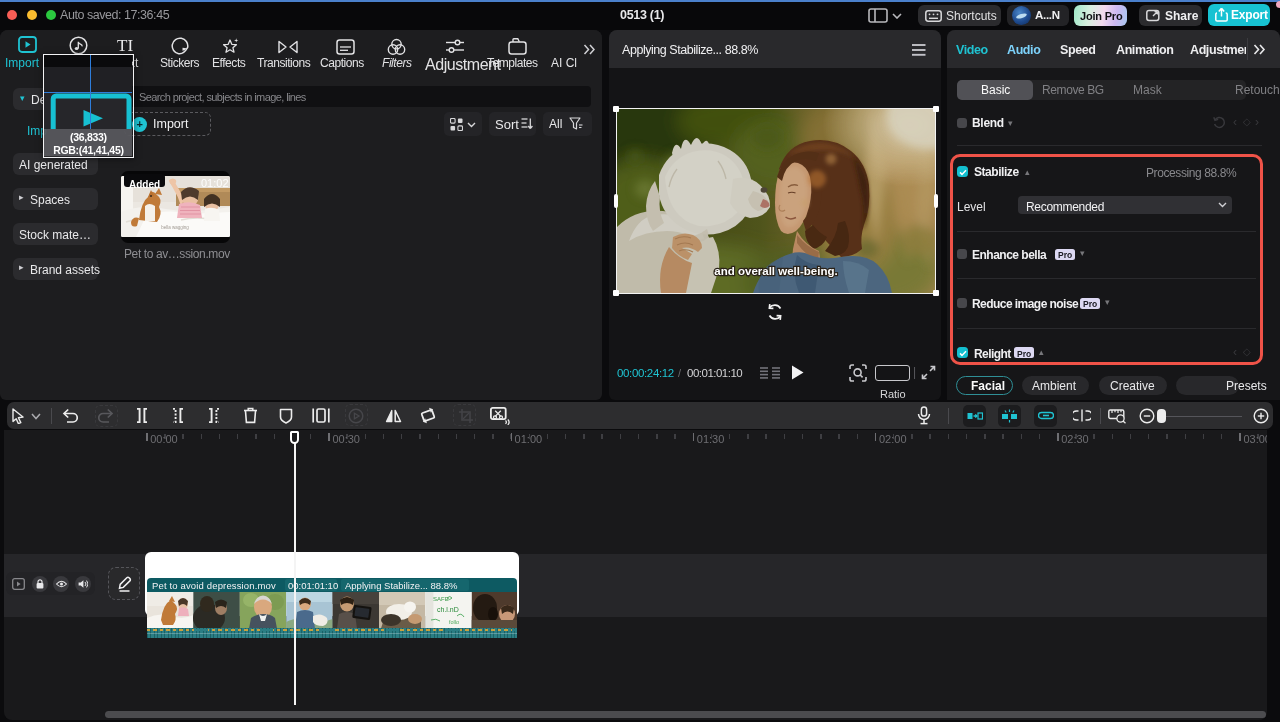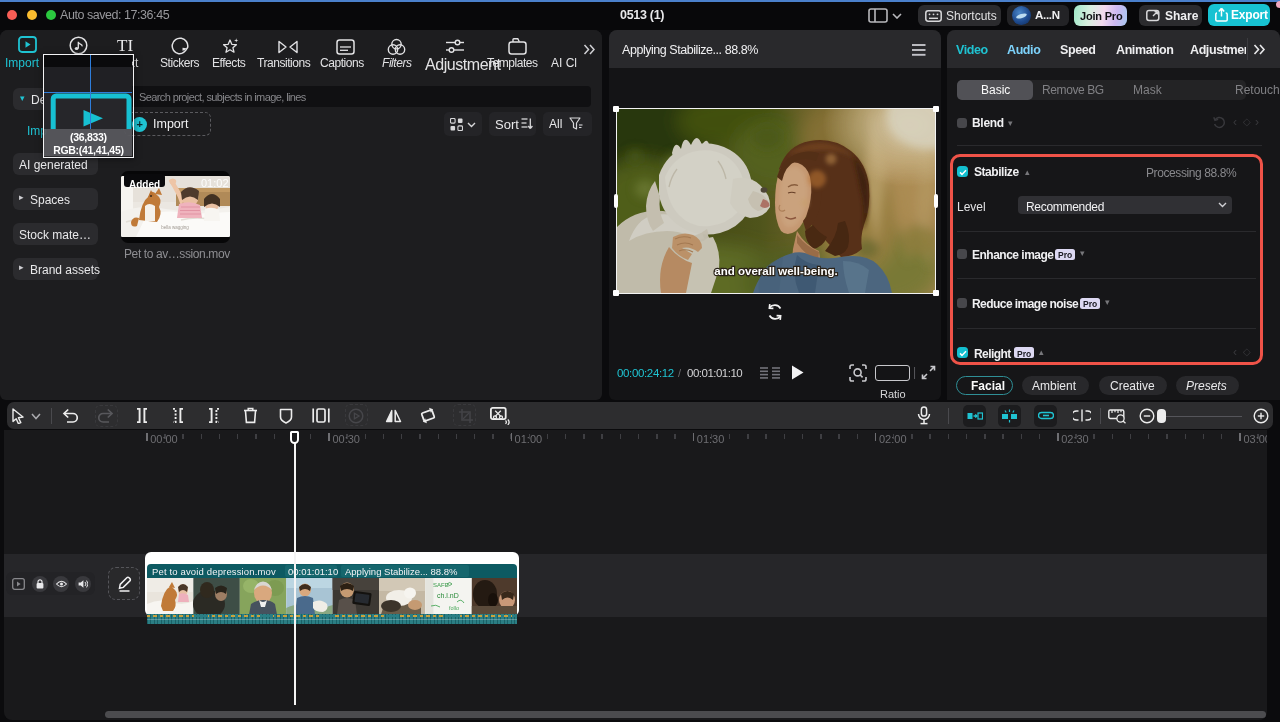--- a/index.html
+++ b/index.html
@@ -415,21 +415,21 @@
 
 <div class="abs txt" style="left:957px;top:199.5px;font-size:12px;color:#e4e4e6;">Level</div>
 <div class="abs" style="left:1018px;top:196px;width:214px;height:18px;background:#303034;border-radius:4px;"></div>
 <div class="abs txt" style="left:1026px;top:199.5px;font-size:12px;letter-spacing:-0.3px;color:#f2f2f4;">Recommended</div>
 <svg class="abs" style="left:1218px;top:202px;" width="9" height="6" viewBox="0 0 9 6">
     <path d="M1 1 L4.5 4.5 L8 1" fill="none" stroke="#d0d0d4" stroke-width="1.4"></path>
   </svg>
 <div class="abs" style="left:957px;top:231px;width:299px;height:1px;background:#2a2a2d;"></div>
 
 <div class="abs" style="left:957px;top:249px;width:10px;height:10px;background:#47474b;border-radius:3px;"></div>
-<div class="abs txt" style="left:972px;top:248px;font-size:12px;font-weight:bold;letter-spacing:-0.5px;color:#f0f0f2;">Enhance image</div>
+<div class="abs txt" style="left:972px;top:248px;font-size:12px;font-weight:bold;letter-spacing:-0.5px;color:#f0f0f2;">Enhance bella</div>
 <div class="abs" style="left:1055px;top:248.5px;width:20px;height:11px;background:#dcd8f2;border-radius:2.5px;"></div>
 <div class="abs txt" style="left:1058px;top:250px;font-size:8.5px;font-weight:bold;color:#1a1a22;">Pro</div>
 <div class="abs txt" style="left:1080px;top:248px;font-size:9px;color:#77777b;">▾</div>
 <div class="abs" style="left:957px;top:278px;width:299px;height:1px;background:#2a2a2d;"></div>
 
 <div class="abs" style="left:957px;top:298px;width:10px;height:10px;background:#47474b;border-radius:3px;"></div>
 <div class="abs txt" style="left:972px;top:297px;font-size:12px;font-weight:bold;letter-spacing:-0.55px;color:#f0f0f2;">Reduce image noise</div>
 <div class="abs" style="left:1080px;top:297.5px;width:20px;height:11px;background:#dcd8f2;border-radius:2.5px;"></div>
 <div class="abs txt" style="left:1083px;top:299px;font-size:8.5px;font-weight:bold;color:#1a1a22;">Pro</div>
 <div class="abs txt" style="left:1105px;top:297px;font-size:9px;color:#77777b;">▾</div>
@@ -446,21 +446,21 @@
 <div class="abs txt" style="left:1233px;top:345px;font-size:12px;color:#38383c;">‹</div>
 <div class="abs txt" style="left:1243px;top:346px;font-size:10px;color:#38383c;">◇</div>
 
 <div class="abs" style="left:956px;top:376px;width:57px;height:19px;border:1.5px solid #2f8f96;border-radius:10px;"></div>
 <div class="abs txt" style="left:971px;top:379px;font-size:12px;font-weight:bold;color:#fafafa;">Facial</div>
 <div class="abs" style="left:1022px;top:376px;width:67px;height:19px;background:#28282b;border-radius:10px;"></div>
 <div class="abs txt" style="left:1032px;top:379px;font-size:12px;color:#e8e8ea;">Ambient</div>
 <div class="abs" style="left:1099px;top:376px;width:68px;height:19px;background:#28282b;border-radius:10px;"></div>
 <div class="abs txt" style="left:1110px;top:379px;font-size:12px;color:#e8e8ea;">Creative</div>
 <div class="abs" style="left:1176px;top:376px;width:63px;height:19px;background:#28282b;border-radius:10px;"></div>
-<div class="abs txt" style="left:1186px;top:379px;font-size:12px;color:#e8e8ea;font-style:italic;">Presets</div>
+<div class="abs txt" style="left:1226px;top:379px;font-size:12px;color:#e8e8ea;">Presets</div>
 
 <div class="abs" style="left:0;top:400px;width:1280px;height:30px;background:#0b0b0d;"></div>
 <div class="abs" style="left:7px;top:402px;width:1266px;height:27px;background:#2d2d2f;border-radius:7px;"></div>
 
 <svg class="abs" style="left:11px;top:408px;" width="14" height="16" viewBox="0 0 14 16">
     <path d="M2 1 L12 9 L7.4 9.8 L9.8 14.6 L7.4 15.6 L5.2 10.8 L2 13.4 Z" fill="none" stroke="#ececec" stroke-width="1.4" stroke-linejoin="round"></path>
   </svg>
 <svg class="abs" style="left:31px;top:413px;" width="10" height="7" viewBox="0 0 10 7">
     <path d="M1 1 L5 5.5 L9 1" fill="none" stroke="#aaaaae" stroke-width="1.5"></path>
   </svg>
@@ -647,21 +647,21 @@
 
 <div class="abs" style="left:108px;top:567px;width:32px;height:33px;background:#29292b;border:1px dashed #55555a;border-radius:8px;"></div>
 <svg class="abs" style="left:117px;top:575px;" width="15" height="17" viewBox="0 0 15 17">
     <g stroke="#f0f0f2" stroke-width="1.5" fill="none">
       <path d="M3.2 9.4 L9.8 2.8 a1.6 1.6 0 0 1 2.3 0 l0.8 0.8 a1.6 1.6 0 0 1 0 2.3 L6.3 12.4 L2.5 13.2 Z"></path>
       <line x1="2.5" y1="16" x2="12.5" y2="16"></line>
     </g>
   </svg>
 
 <div class="abs" style="left:145px;top:552px;width:374px;height:64px;background:#fff;border-radius:6px;"></div>
-<div class="abs" style="left:147px;top:564px;width:370px;height:78px;border-radius:4px;overflow:hidden;padding-left:8px;">
+<div class="abs" style="left:147px;top:578px;width:370px;height:78px;border-radius:4px;overflow:hidden;padding-left:8px;">
   <div class="abs" style="left:0;top:0;width:370px;height:13.5px;background:#0d5a62;"></div>
   <div class="abs txt" style="left:5px;top:1.5px;font-size:9.5px;letter-spacing:0.15px;color:#f2f2f4;">Pet to avoid depression.mov</div>
   <div class="abs" style="left:138px;top:1px;width:52px;height:11.5px;background:#15666d;border-radius:2px;"></div>
   <div class="abs txt" style="left:141px;top:1.5px;font-size:9.5px;color:#f2f2f4;">00:01:01:10</div>
   <div class="abs" style="left:194px;top:1px;width:128px;height:11.5px;background:#15666d;border-radius:2px;"></div>
   <div class="abs txt" style="left:198px;top:1.5px;font-size:9.5px;color:#f2f2f4;">Applying Stabilize... 88.8%</div>
   <svg class="abs" style="left:0;top:13.5px;" width="370" height="36.5" viewBox="0 0 370 36.5">
 
     <rect x="0" y="0" width="46.4" height="36.5" fill="#e9e4dc"></rect>
     <rect x="0" y="0" width="46.4" height="14" fill="#efece6"></rect>

